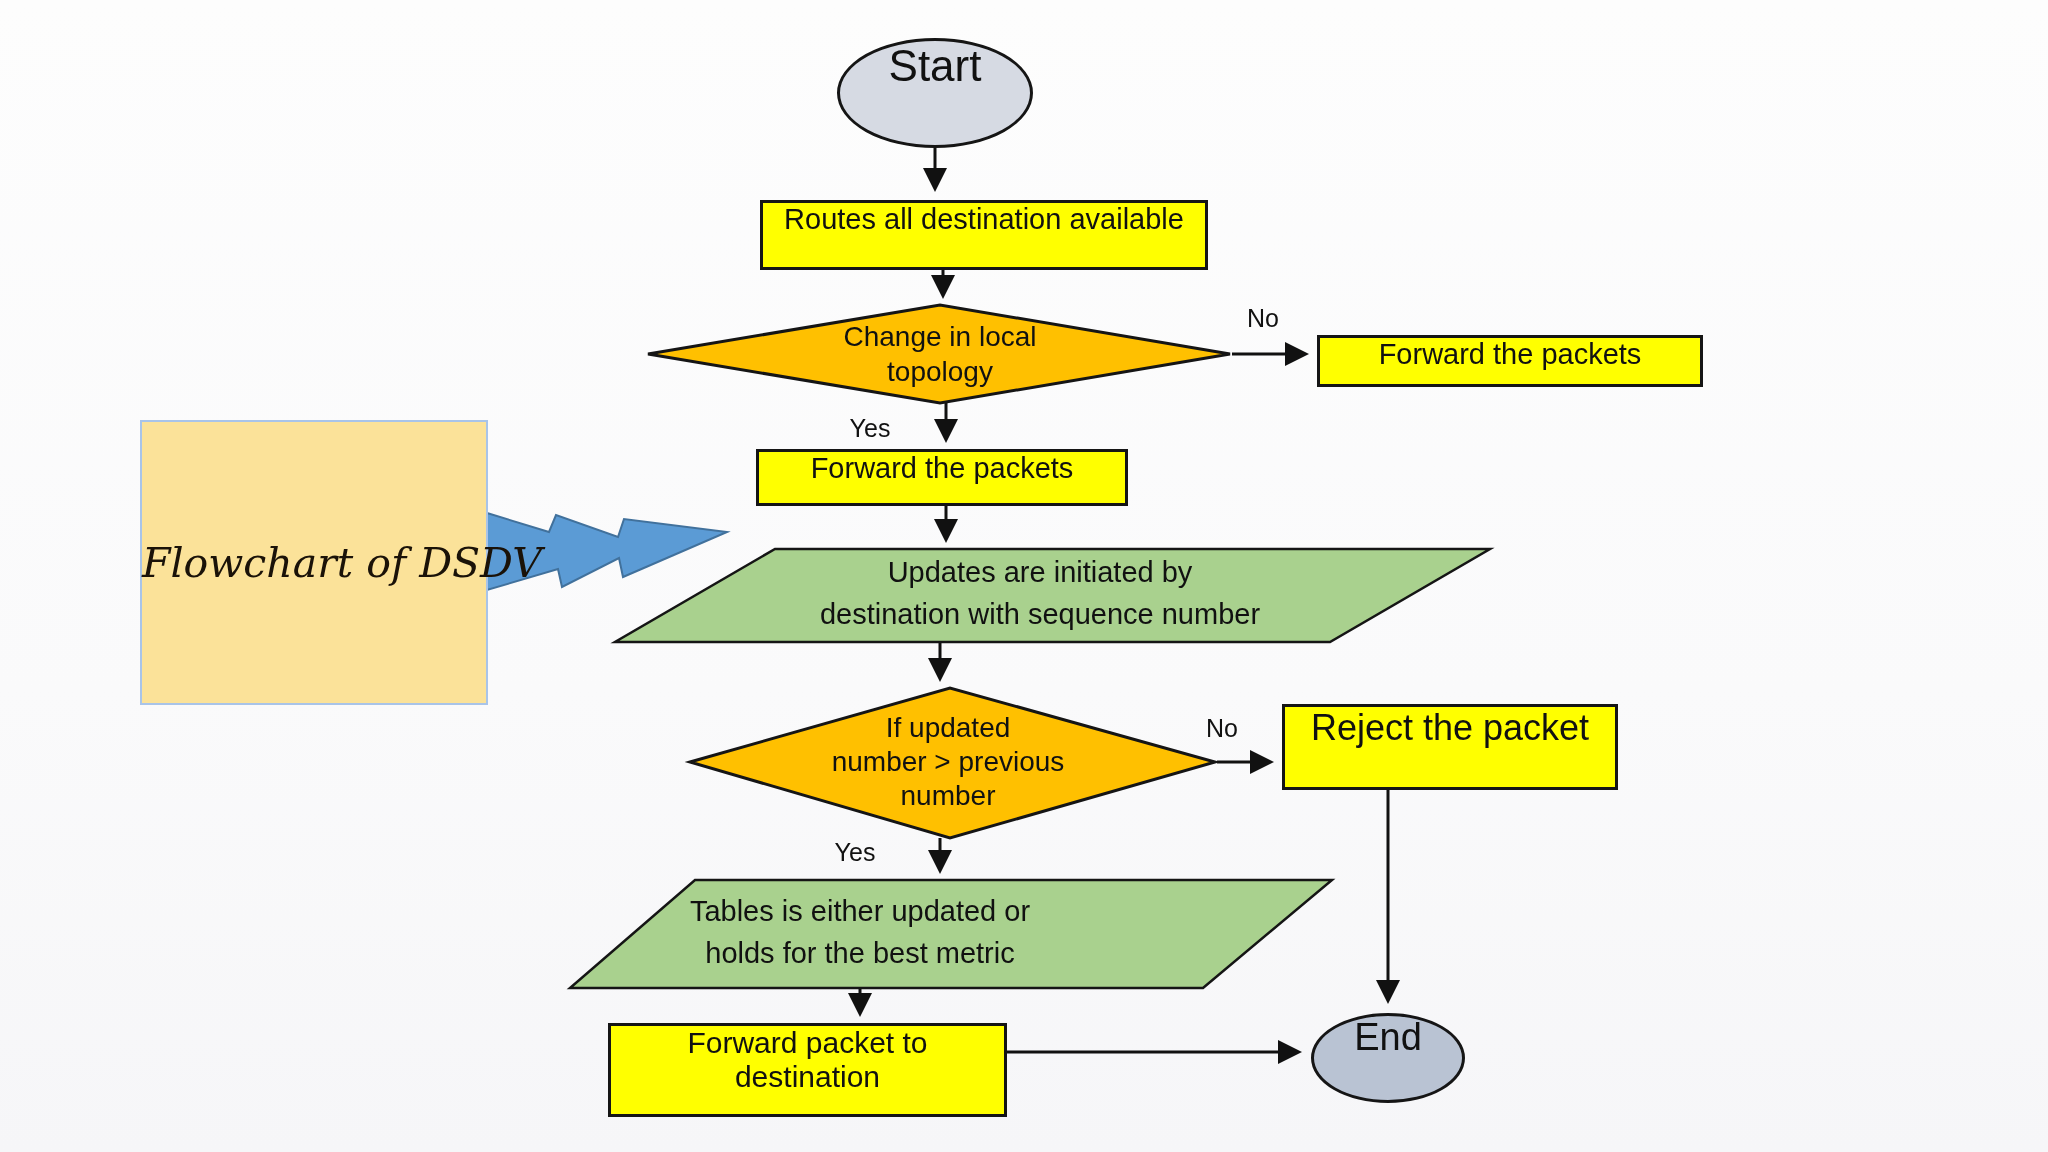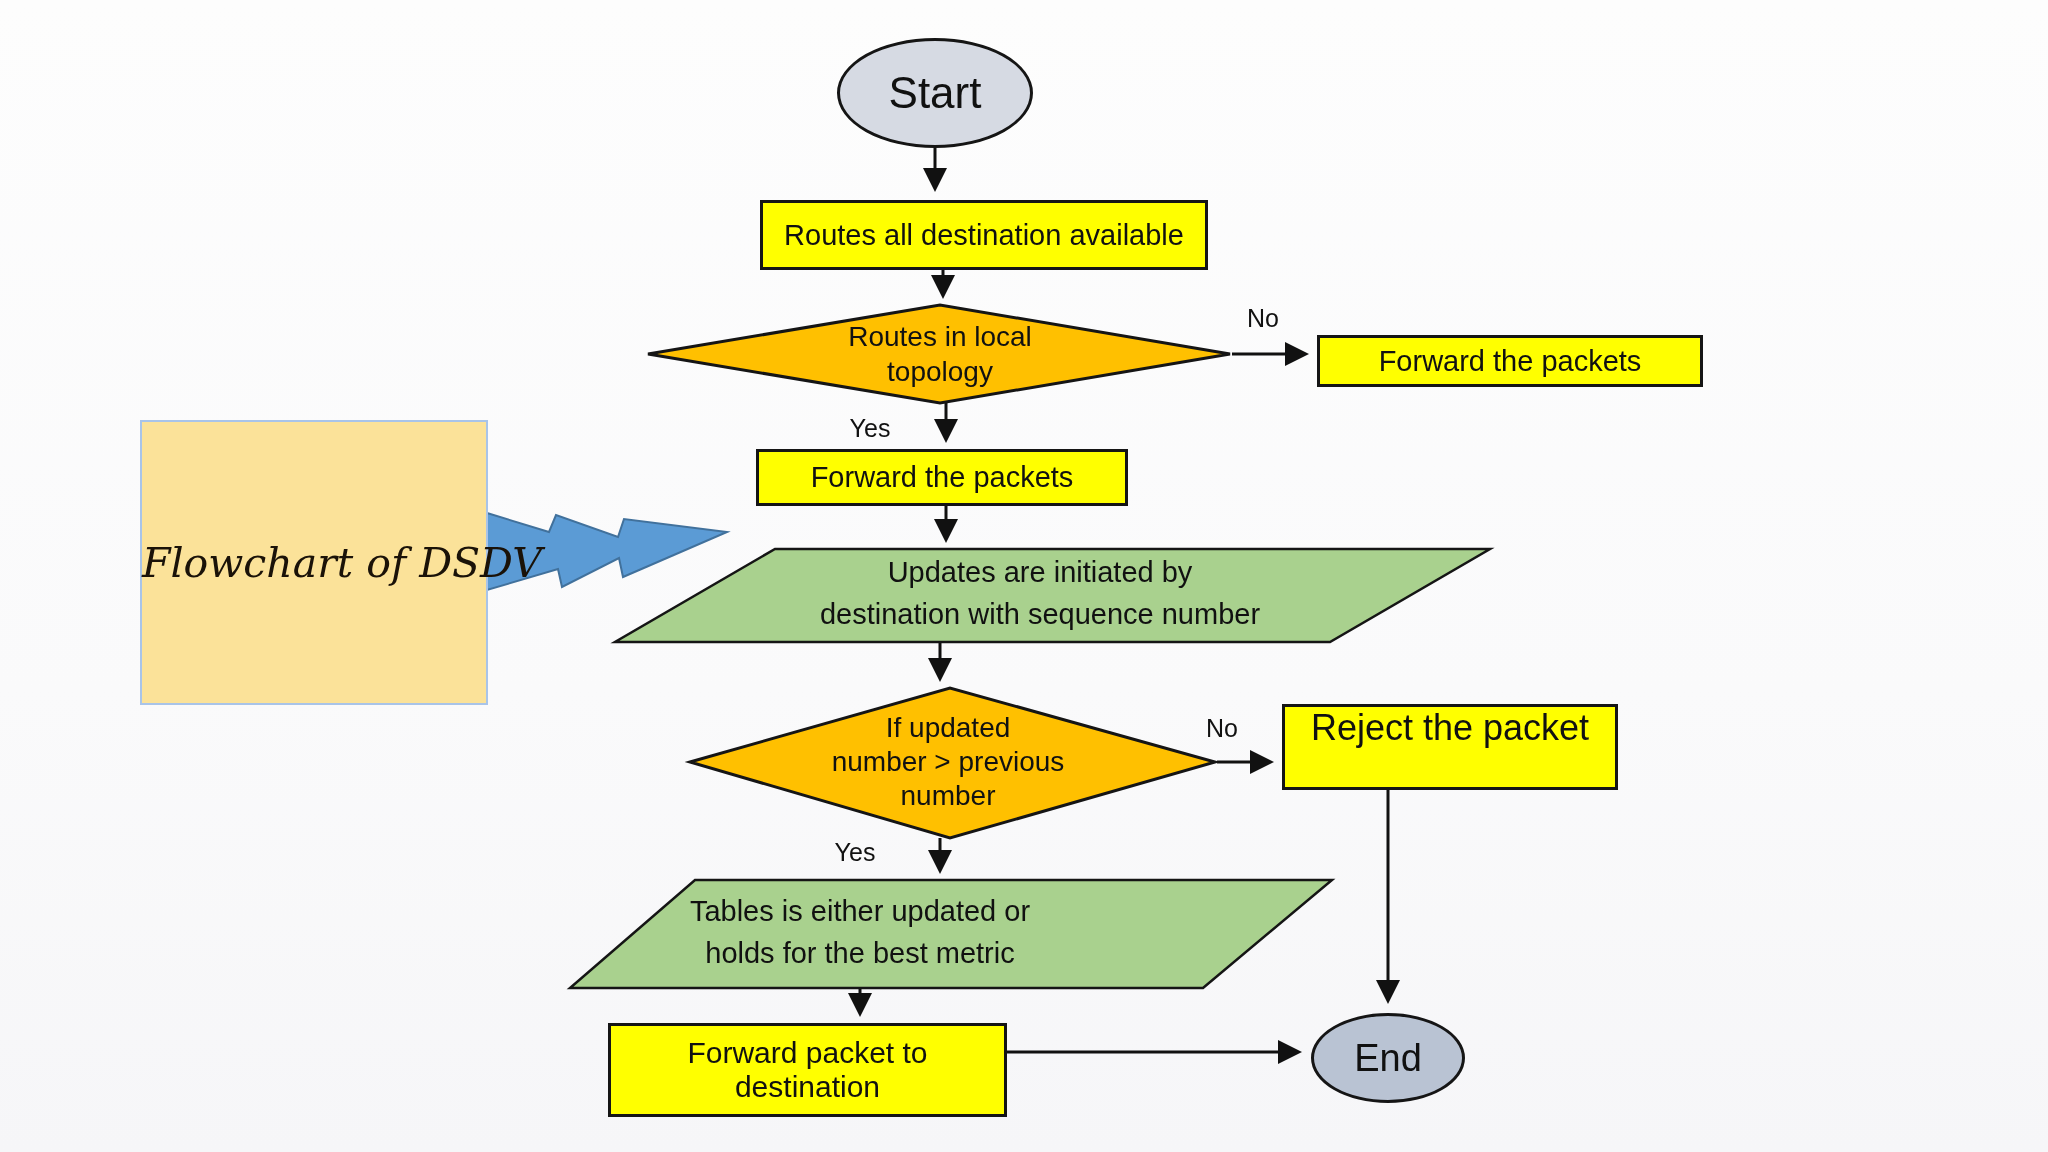--- a/index.html
+++ b/index.html
@@ -11,21 +11,21 @@
     position:relative;
     width:2048px;height:1152px;
     background:linear-gradient(180deg,#fdfdfd 0%,#fafafb 60%,#f6f6f8 100%);
     overflow:hidden;
   }
   #wires{position:absolute;left:0;top:0;width:2048px;height:1152px;}
   .node{
     position:absolute;
     box-sizing:border-box;
     color:#111;
-    display:flex;align-items:center;justify-content:center;
+    display:flex;justify-content:center;
     text-align:center;
   }
   .process{
     background:#FFFF00;
     border:3px solid #151515;
     font-size:29px;
   }
   .terminator{
     border:3px solid #151515;
     border-radius:50%;
@@ -60,21 +60,21 @@
     font-size:41px;
     color:#1a1208;
     white-space:nowrap;
   }
   #start-node{left:837px;top:38px;width:196px;height:110px;background:#D6DAE3;font-size:44px;}
   #end-node{left:1311px;top:1013px;width:154px;height:90px;background:#B9C3D3;font-size:38px;}
   #routes-box{left:760px;top:200px;width:448px;height:70px;}
   #forward-no-box{left:1317px;top:335px;width:386px;height:52px;}
   #forward-yes-box{left:756px;top:449px;width:372px;height:57px;}
   #reject-box{left:1282px;top:704px;width:336px;height:86px;font-size:36px;align-items:flex-start;}
-  #forward-dest-box{left:608px;top:1023px;width:399px;height:94px;font-size:30px;align-items:flex-start;padding-top:10px;}
+  #forward-dest-box{left:608px;top:1023px;width:399px;height:94px;font-size:30px;align-items:flex-start;}
 </style>
 </head>
 <body>
 
 <div id="stage">
 
   <svg id="wires" viewBox="0 0 2048 1152" xmlns="http://www.w3.org/2000/svg">
     <defs>
       <marker id="arrow" viewBox="0 0 12 12" refX="10" refY="6" markerWidth="8" markerHeight="8" orient="auto-start-reverse">
         <path d="M0,0 L12,6 L0,12 z" fill="#111"></path>
@@ -125,21 +125,21 @@
     <span>Forward the packets</span>
   </div>
   <div class="node process" id="reject-box">
     <span>Reject the packet</span>
   </div>
   <div class="node process" id="forward-dest-box">
     <span>Forward packet to destination</span>
   </div>
 
   <div class="label-overlay diamond-text" style="left:940px;top:354px;">
-    <div>Routes in local</div>
+    <div>Change in local</div>
     <div>topology</div>
   </div>
   <div class="label-overlay diamond-text" style="left:948px;top:762px;line-height:34px;">
     <div>If updated</div>
     <div>number &gt; previous</div>
     <div>number</div>
   </div>
 
   <div class="label-overlay para-text" style="left:1040px;top:593px;">
     <div>Updates are initiated by</div>

